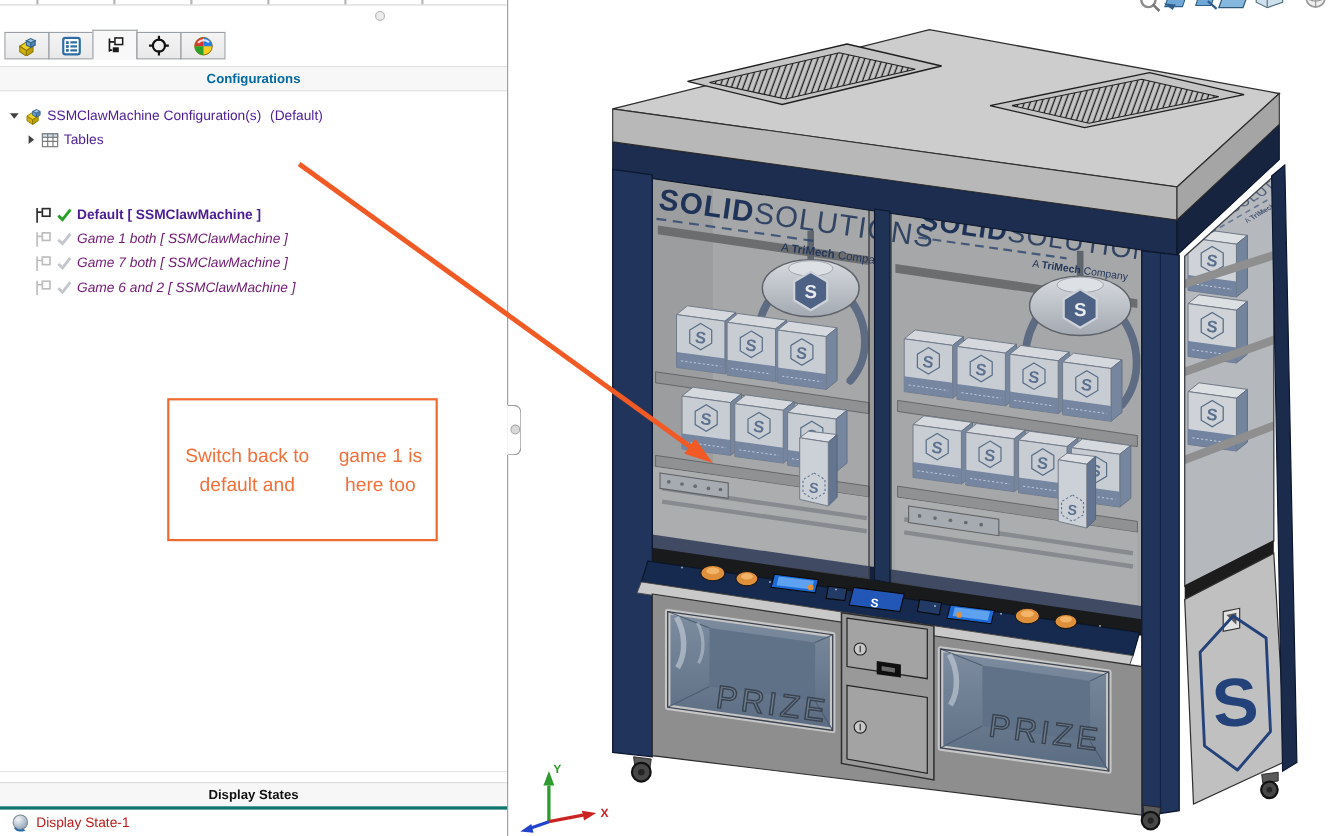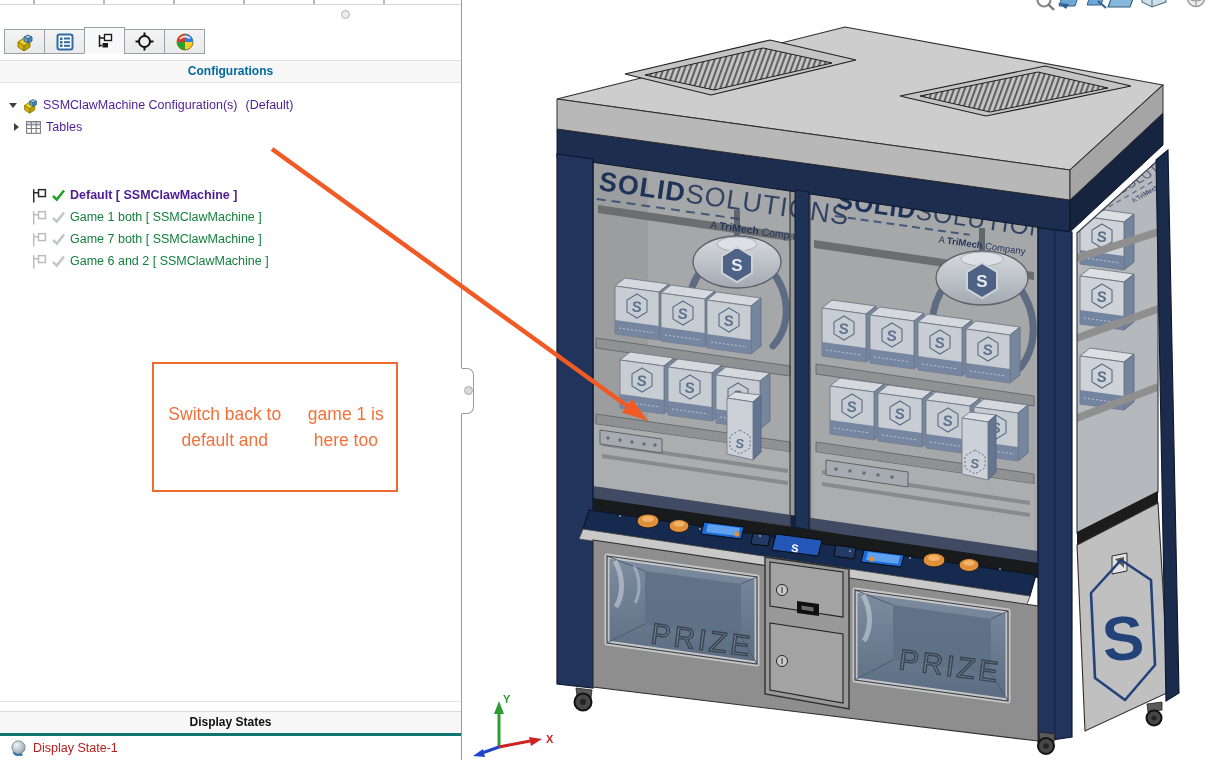--- a/index.html
+++ b/index.html
@@ -14,21 +14,21 @@
     background:#ececec;border:1px solid #b3b3b3;}
   .tab-bar{position:absolute;left:4px;top:27px;display:flex;align-items:flex-end;height:27px;}
   .tab{width:41px;height:25px;border:1px solid #9aa0a6;background:linear-gradient(#f4f4f4,#e9e9e9);
     display:flex;align-items:center;justify-content:center;box-sizing:border-box;margin-right:-1px;}
   .tab.selected{height:27px;background:#f8f8f8;border-bottom:1px solid #f8f8f8;}
   .section-header{position:absolute;left:0;top:60px;width:461px;height:21px;line-height:21px;
     text-align:center;font-weight:bold;font-size:12px;color:#0369a1;background:#f7f7f7;
     border-top:1px solid #e0e0e0;border-bottom:1px solid #e0e0e0;}
   .tree{position:absolute;left:0;top:94px;width:461px;}
   .tree-row{display:flex;align-items:center;height:22px;font-size:12.5px;color:#4c1d95;white-space:pre;}
-  .tree-row.inactive{color:#15803d;}
+  .tree-row.inactive{color:#701a75;font-style:italic;}
   .tree-row.active-config{font-weight:bold;margin-top:46px;}
   .arr-down{width:0;height:0;border-left:4px solid transparent;border-right:4px solid transparent;
     border-top:5px solid #404040;margin:0 5px 0 9px;}
   .arr-right{width:0;height:0;border-top:4px solid transparent;border-bottom:4px solid transparent;
     border-left:5px solid #404040;margin:0 6px 0 10px;}
   .tree-icon{width:17px;height:17px;margin-right:4px;flex:0 0 auto;}
   .chk{width:15px;height:15px;margin-right:4px;flex:0 0 auto;}
   .suffix{margin-left:8px;font-weight:normal;}
 
   .annotation-box{position:absolute;left:152px;top:362px;width:246px;height:130px;box-sizing:border-box;
@@ -124,21 +124,21 @@
           <path d="M3,9 L9,5 L15,9 L9,13 Z" fill="#f0d020" stroke="#8a7a00" stroke-width="1"></path>
           <path d="M3,9 L3,14 L9,18 L9,13 Z" fill="#d4b010" stroke="#8a7a00" stroke-width="1"></path>
           <path d="M15,9 L15,14 L9,18 L9,13 Z" fill="#c0a000" stroke="#8a7a00" stroke-width="1"></path>
           <path d="M9,4 L13,2 L17,4 L13,6 Z" fill="#9cc3e5" stroke="#39678c" stroke-width="1"></path>
           <path d="M9,4 L9,8 L13,10 L13,6 Z" fill="#6da3cf" stroke="#39678c" stroke-width="1"></path>
           <path d="M17,4 L17,8 L13,10 L13,6 Z" fill="#4f86b5" stroke="#39678c" stroke-width="1"></path>
         </svg>
         <span>SSMClawMachine Configuration(s)</span>
         <span class="suffix">(Default)</span>
       </div>
-      <div class="tree-row" style="padding-left:4px">
+      <div class="tree-row" style="padding-left:16px">
         <span class="arr-right"></span>
         <svg class="tree-icon" viewBox="0 0 16 16">
           <rect x="1.5" y="2.5" width="13" height="11" fill="#fff" stroke="#7a7a7a"></rect>
           <rect x="1.5" y="2.5" width="13" height="3" fill="#cfe0f0" stroke="#7a7a7a"></rect>
           <path d="M6,2.5 V13.5 M10.5,2.5 V13.5 M1.5,9 H14.5" stroke="#7a7a7a" stroke-width="1"></path>
         </svg>
         <span>Tables</span>
       </div>
 
       <div class="tree-row active-config" style="padding-left:30px">

